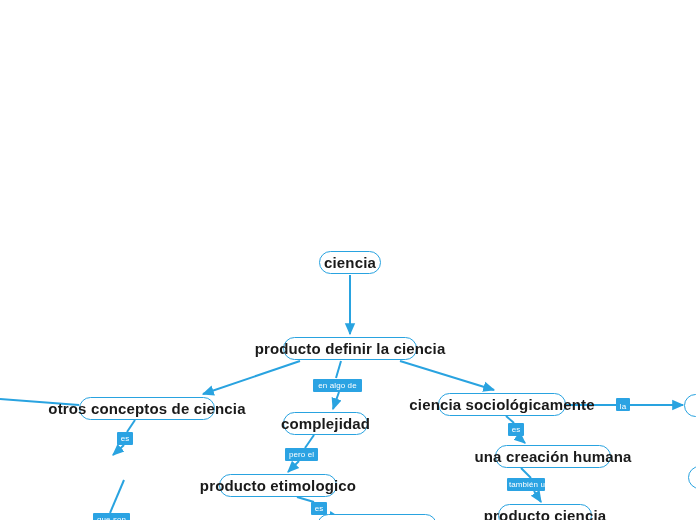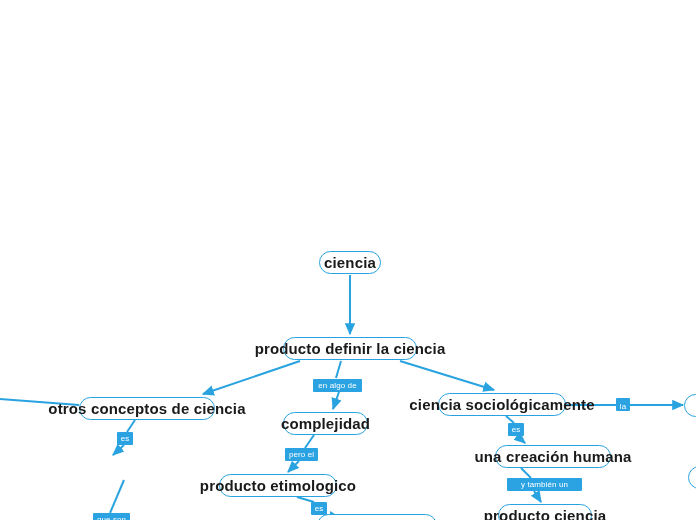--- a/index.html
+++ b/index.html
@@ -161,21 +161,21 @@
   </div>
 
   <div class="label" style="left:508px;top:423px;width:16px;height:13px;">
     <span>es</span>
   </div>
 
   <div class="label" style="left:616px;top:398px;width:14px;height:13px;align-items:flex-end;">
     <span>la</span>
   </div>
 
-  <div class="label" style="left:507px;top:478px;width:75px;height:13px;">
+  <div class="label" style="left:507px;top:478px;width:38px;height:13px;">
     <span>y también un</span>
   </div>
 
   <div class="label" style="left:311px;top:502px;width:16px;height:13px;">
     <span>es</span>
   </div>
 
   <div class="label" style="left:93px;top:513px;width:37px;height:13px;">
     <span>que son</span>
   </div>

